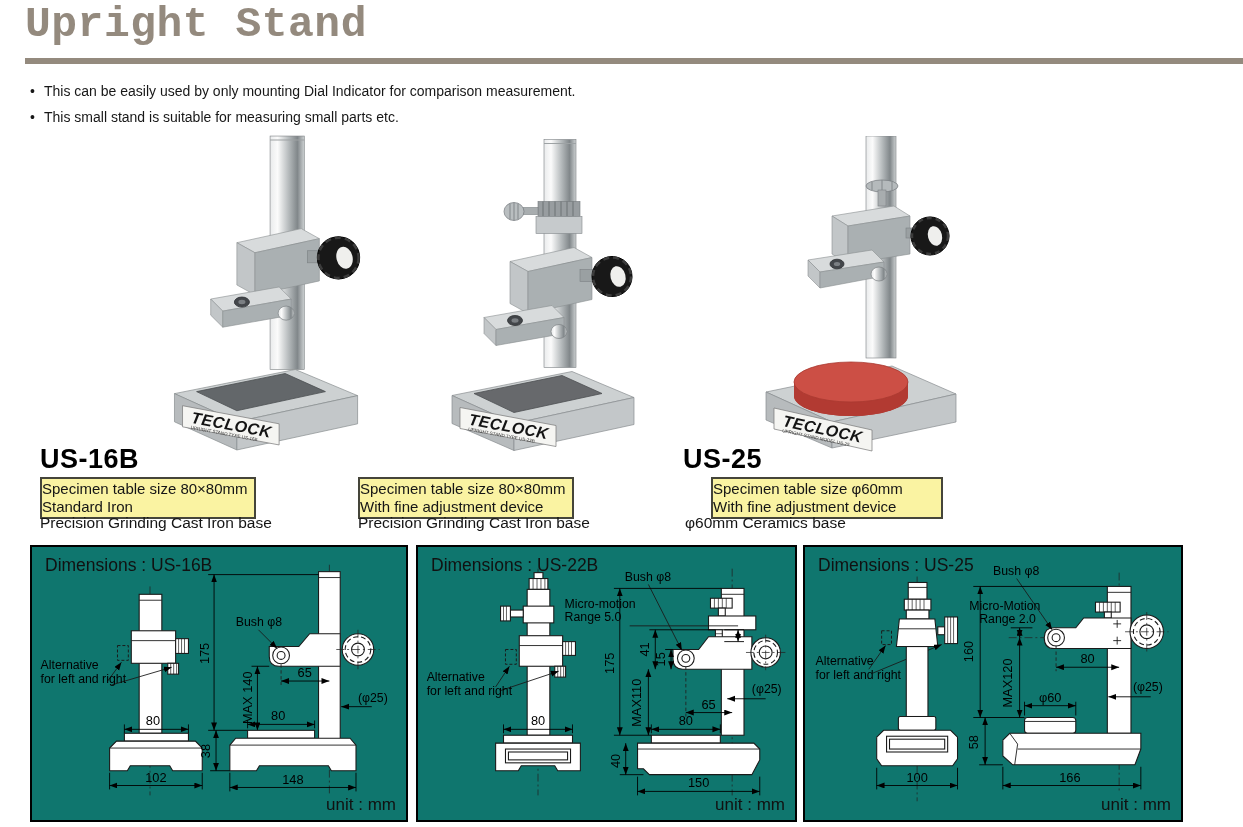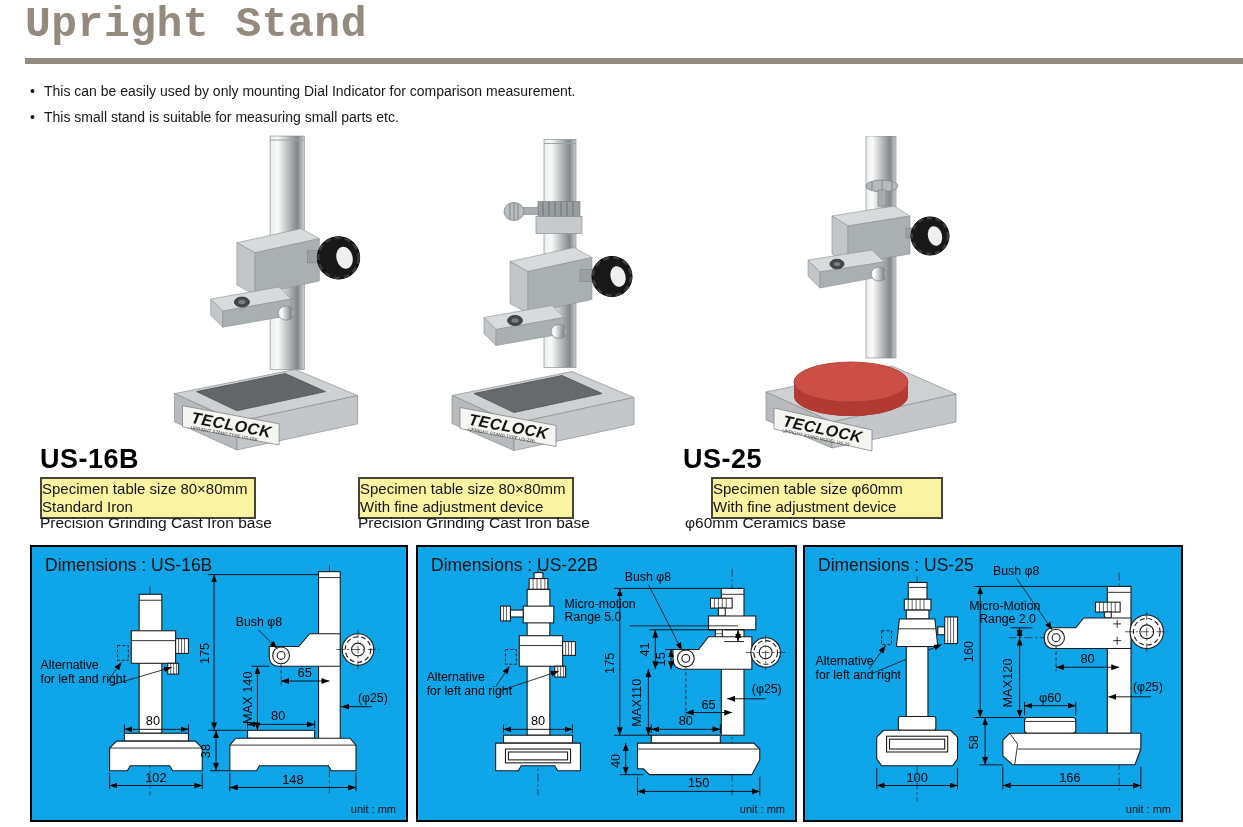--- a/index.html
+++ b/index.html
@@ -10,24 +10,24 @@
   .title-rule{position:absolute;left:25px;top:58px;right:0;height:6px;background:#948a7e;}
   .bullets{position:absolute;left:30px;top:78px;font-size:14px;line-height:26px;color:#171717;}
   .bullet-line{white-space:nowrap;}
   .bdot{display:inline-block;width:14px;color:#171717;}
   .photo{position:absolute;}
   .photo svg{width:100%;height:100%;display:block;}
   .model{position:absolute;font-size:27px;font-weight:bold;color:#000;letter-spacing:0.5px;}
   .spec{position:absolute;background:#faf3a2;border:2px solid #45453a;box-sizing:border-box;
         font-size:15px;line-height:17.5px;padding:1px 5px 2px 0;color:#151515;white-space:nowrap;}
   .note{position:absolute;font-size:15.5px;color:#151515;white-space:nowrap;}
-  .dimbox{position:absolute;top:545px;height:277px;background:#0ea5e9;border:2px solid #000;
+  .dimbox{position:absolute;top:545px;height:277px;background:#0f766e;border:2px solid #000;
         box-sizing:border-box;}
   .dimtitle{position:absolute;left:13px;top:8px;font-size:17.5px;color:#111;z-index:2;}
-  .unit{position:absolute;right:10px;bottom:5px;font-size:11px;color:#111;z-index:2;}
+  .unit{position:absolute;right:10px;bottom:5px;font-size:17px;color:#111;z-index:2;}
   .dimsvg{position:absolute;left:0;top:0;width:100%;height:100%;}
   
   .ol{fill:#fff;stroke:#1a1a1a;stroke-width:1.1;}
   .oln{fill:none;stroke:#1a1a1a;stroke-width:1.1;}
   .ln{stroke:#1a1a1a;stroke-width:0.9;fill:none;}
   .cl{stroke:#222;stroke-width:0.75;fill:none;stroke-dasharray:8 3 2 3;}
   .dsh{stroke:#222;stroke-width:0.9;fill:none;stroke-dasharray:3.5 2.5;}
   .dl{stroke:#000;stroke-width:0.9;fill:none;}
   .ht{stroke:#1a1a1a;stroke-width:0.7;}
   text.dm{font:13px "Liberation Sans",sans-serif;fill:#000;text-anchor:middle;}

